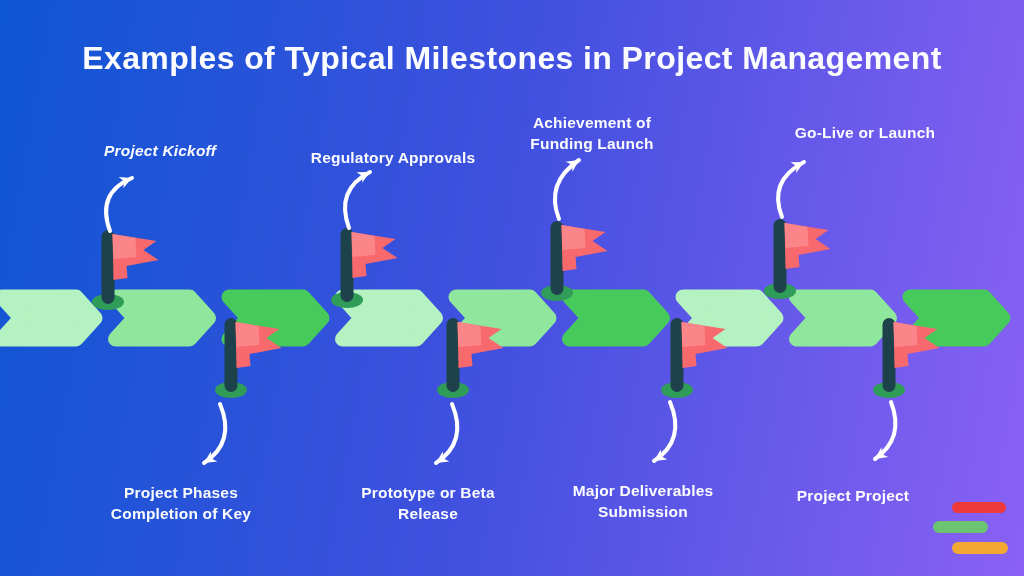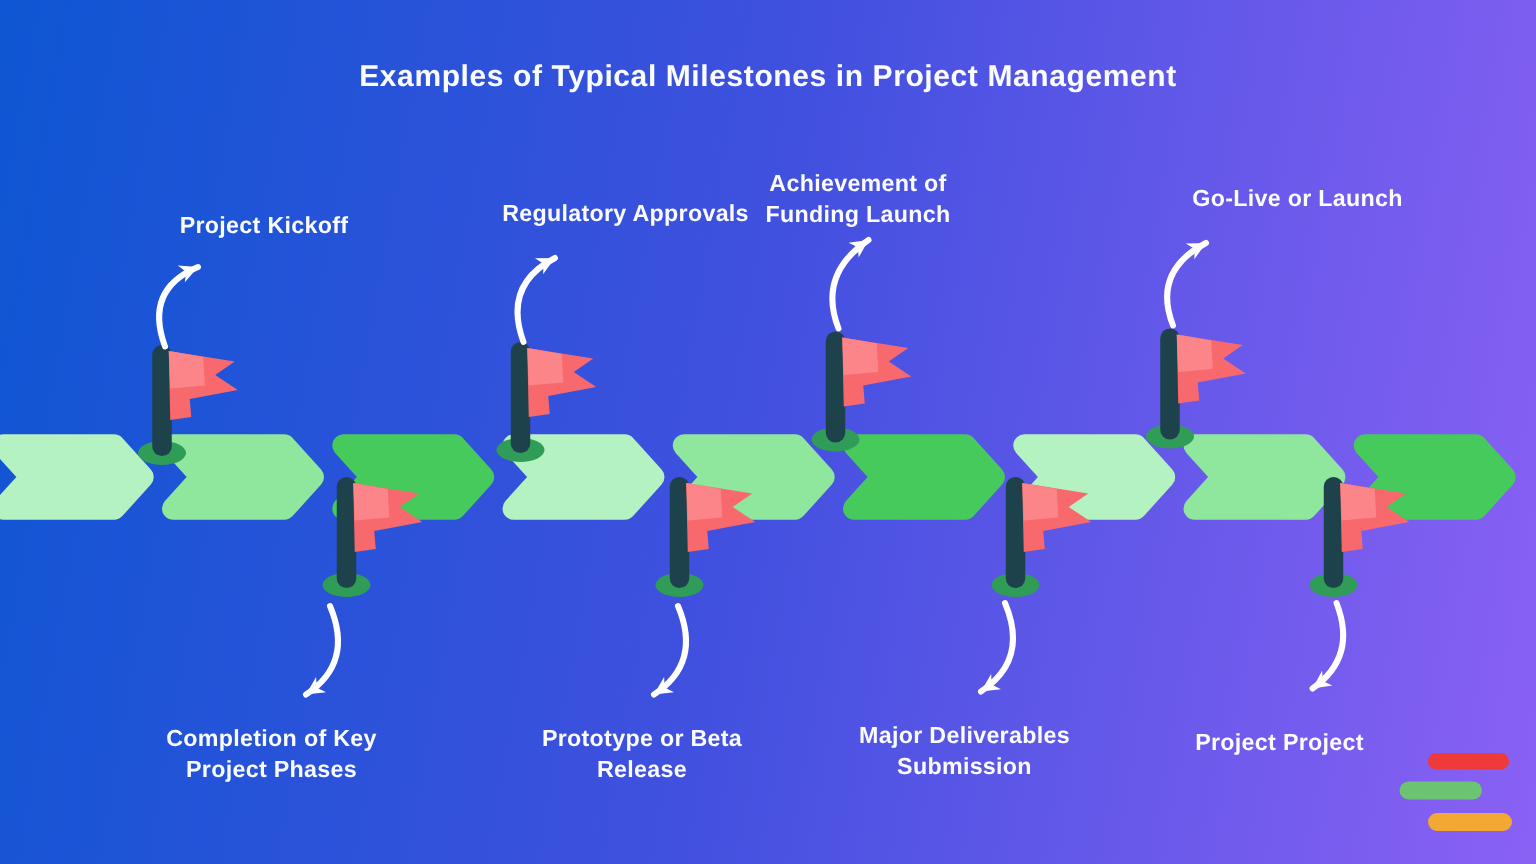--- a/index.html
+++ b/index.html
@@ -19,21 +19,21 @@
   html,body{width:1024px;height:576px;overflow:hidden;}
   .stage{
     position:relative;width:1024px;height:576px;
     background:linear-gradient(100deg,var(--bg-left) 0%,var(--bg-mid) 48%,var(--bg-right) 100%);
     font-family:"Liberation Sans",sans-serif;
     overflow:hidden;
   }
   .title{
     position:absolute;top:40px;left:0;width:1024px;
     text-align:center;color:var(--text-white);
-    font-size:20px;font-weight:700;letter-spacing:.4px;
+    font-size:32px;font-weight:700;letter-spacing:.4px;
   }
   .band,.flags,.arrows{position:absolute;left:0;}
   .band{top:287px;}
   .flags,.arrows{top:0;}
   .chev{stroke-width:15;stroke-linejoin:round;}
   .c0{fill:var(--chev-pale);stroke:var(--chev-pale);}
   .c1{fill:var(--chev-mid);stroke:var(--chev-mid);}
   .c2{fill:var(--chev-bright);stroke:var(--chev-bright);}
   .pole{fill:var(--pole);}
   .base{fill:var(--base-green);}
@@ -131,39 +131,39 @@
     <path class="arrow" marker-end="url(#ah)" d="M110,231 Q96,193 132,178"></path>
     <path class="arrow" marker-end="url(#ah)" d="M349,228 Q335,190 370,172"></path>
     <path class="arrow" marker-end="url(#ah)" d="M559,219 Q545,183 579,160"></path>
     <path class="arrow" marker-end="url(#ah)" d="M782,217 Q768,181 804,162"></path>
     <path class="arrow" marker-end="url(#ah)" d="M220,404 Q236,442 204,463"></path>
     <path class="arrow" marker-end="url(#ah)" d="M452,404 Q468,442 436,463"></path>
     <path class="arrow" marker-end="url(#ah)" d="M670,402 Q686,440 654,461"></path>
     <path class="arrow" marker-end="url(#ah)" d="M891,402 Q905,438 875,459"></path>
   </svg>
 
-  <div class="label" style="left:176px;top:140px;">
+  <div class="label" style="left:160px;top:140px;font-style:italic;">
     <div>Project Kickoff</div>
     <div></div>
   </div>
-  <div class="label" style="left:393px;top:132px;margin-left:24px;">
+  <div class="label" style="left:393px;top:147px;">
     <div>Regulatory Approvals</div>
     <div></div>
   </div>
-  <div class="label" style="left:572px;top:112px;">
+  <div class="label" style="left:592px;top:112px;">
     <div>Achievement of</div>
     <div>Funding Launch</div>
   </div>
   <div class="label" style="left:865px;top:122px;">
     <div>Go-Live or Launch</div>
     <div></div>
   </div>
   <div class="label" style="left:181px;top:482px;">
+    <div>Project Phases</div>
     <div>Completion of Key</div>
-    <div>Project Phases</div>
   </div>
   <div class="label" style="left:643px;top:480px;">
     <div>Major Deliverables</div>
     <div>Submission</div>
   </div>
   <div class="label" style="left:428px;top:482px;">
     <div>Prototype or Beta</div>
     <div>Release</div>
   </div>
   <div class="label" style="left:853px;top:485px;">

